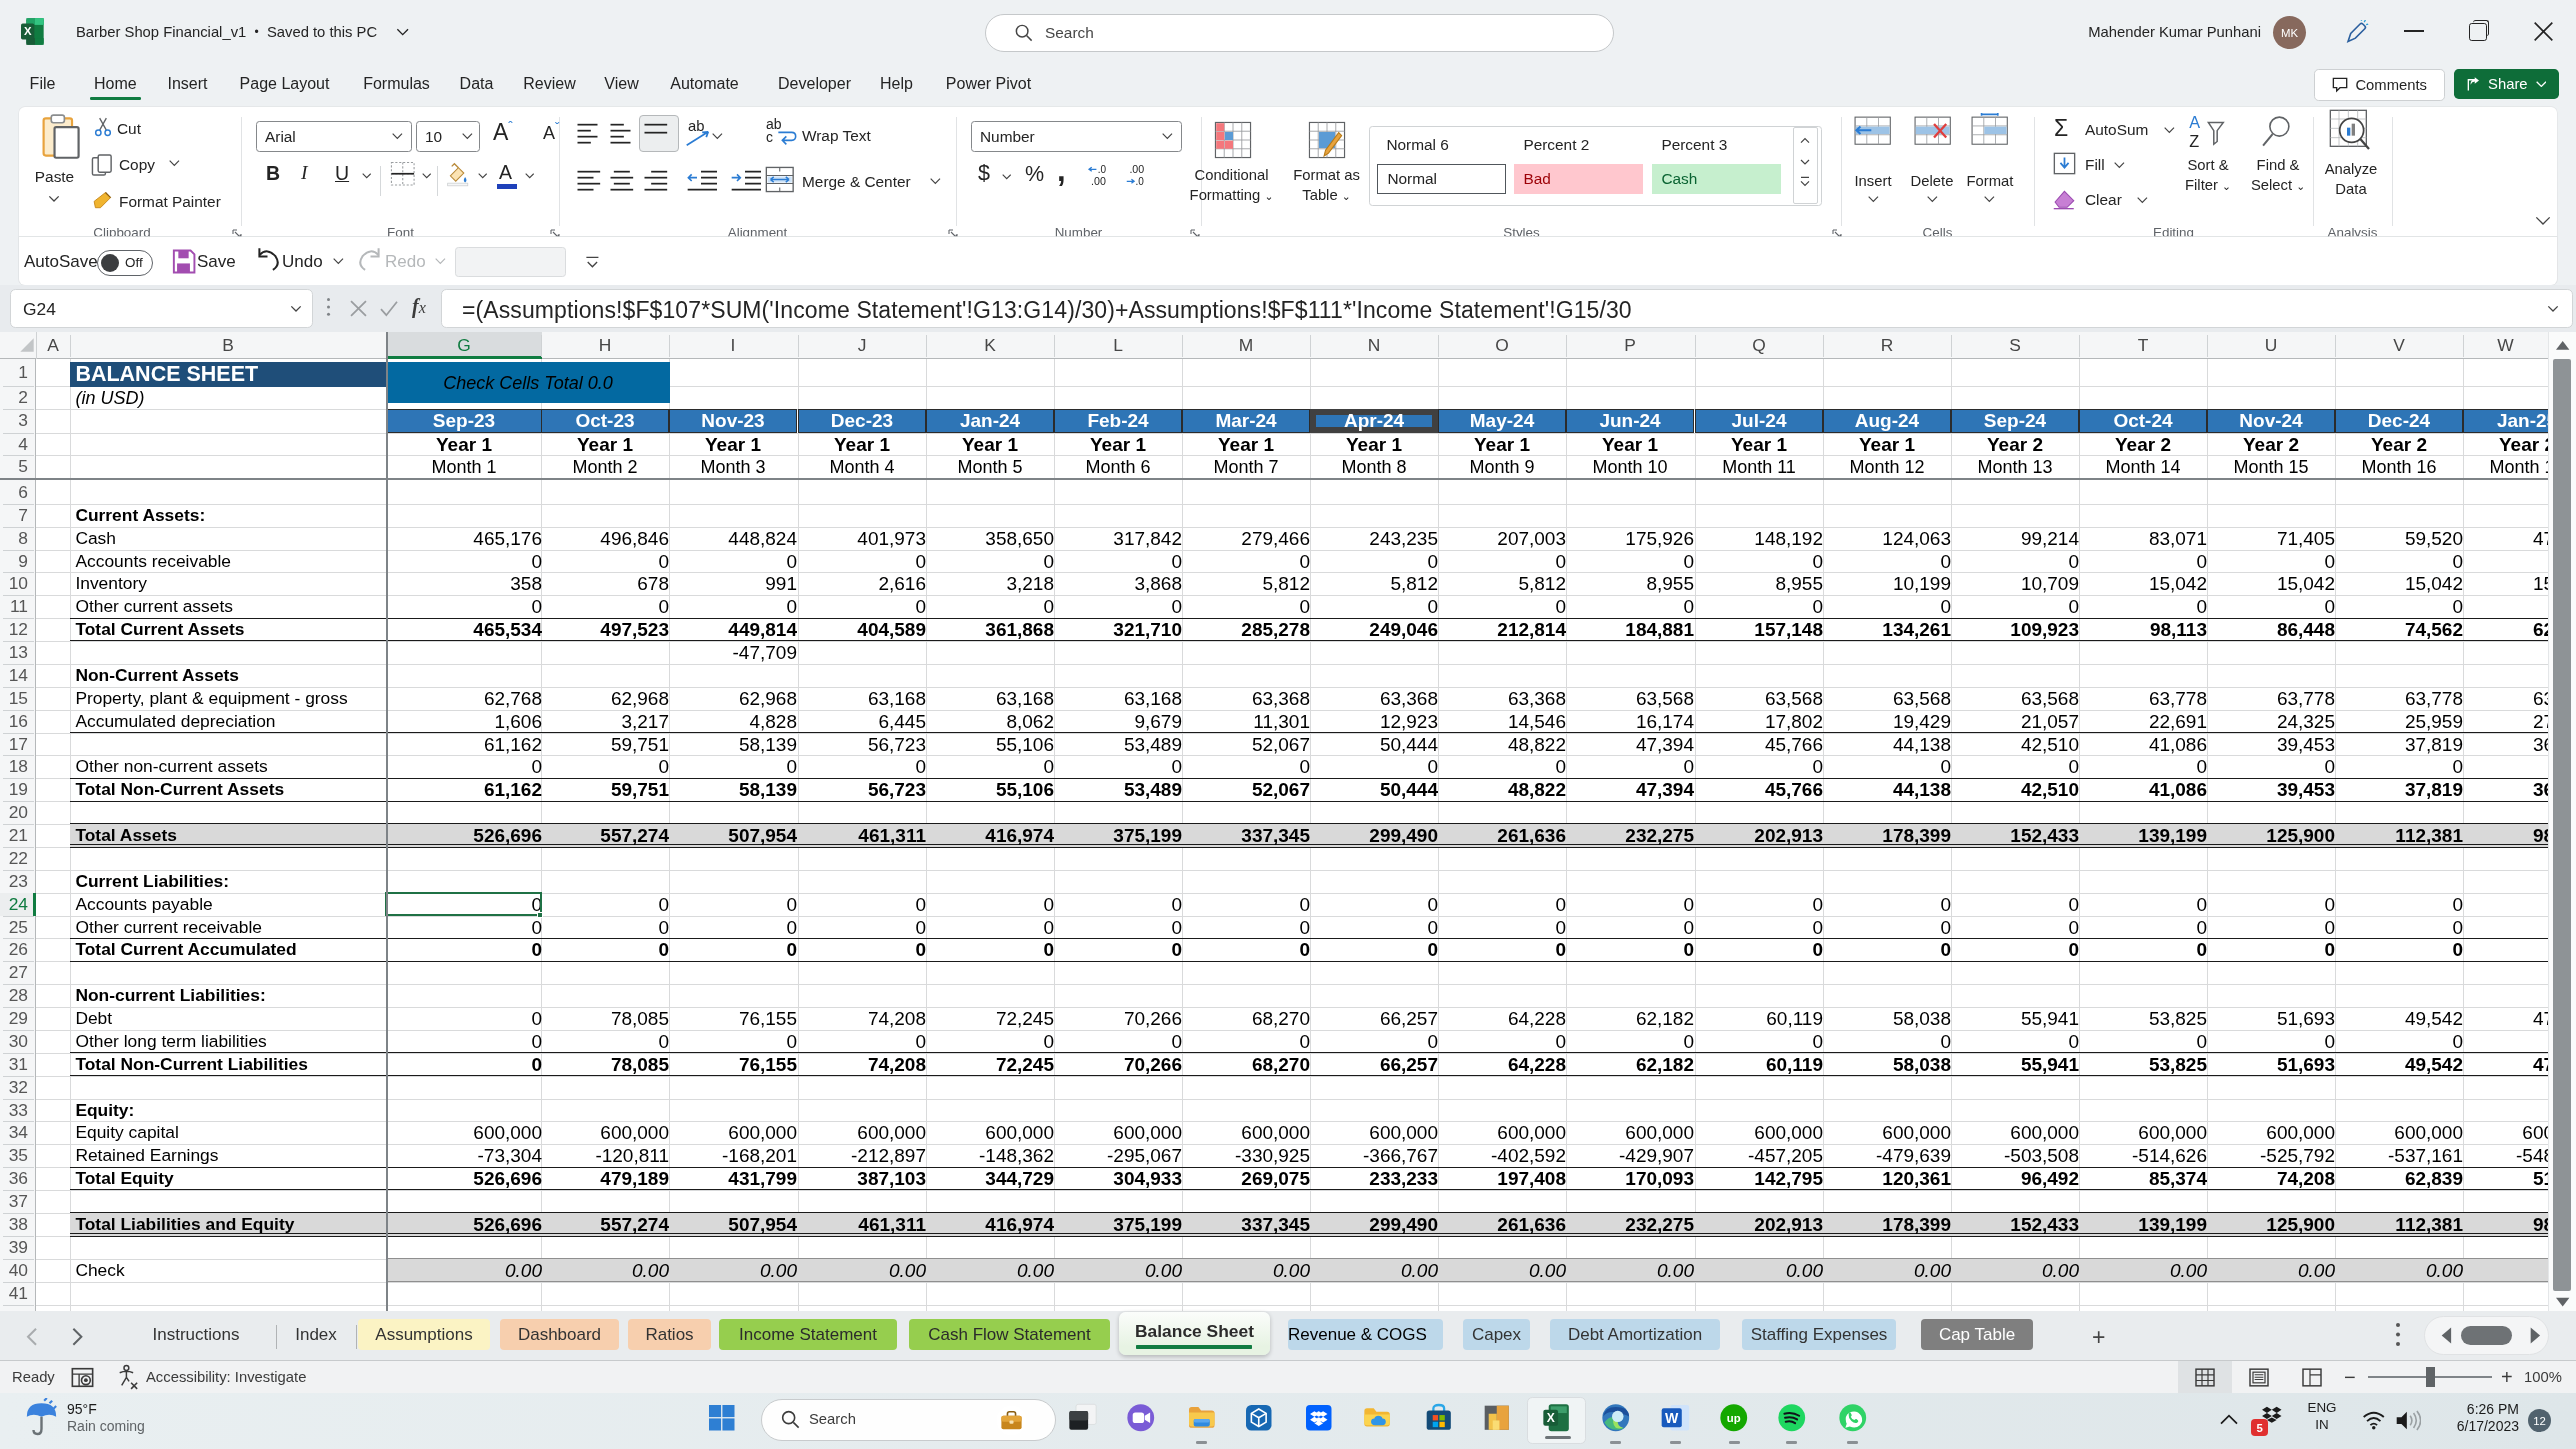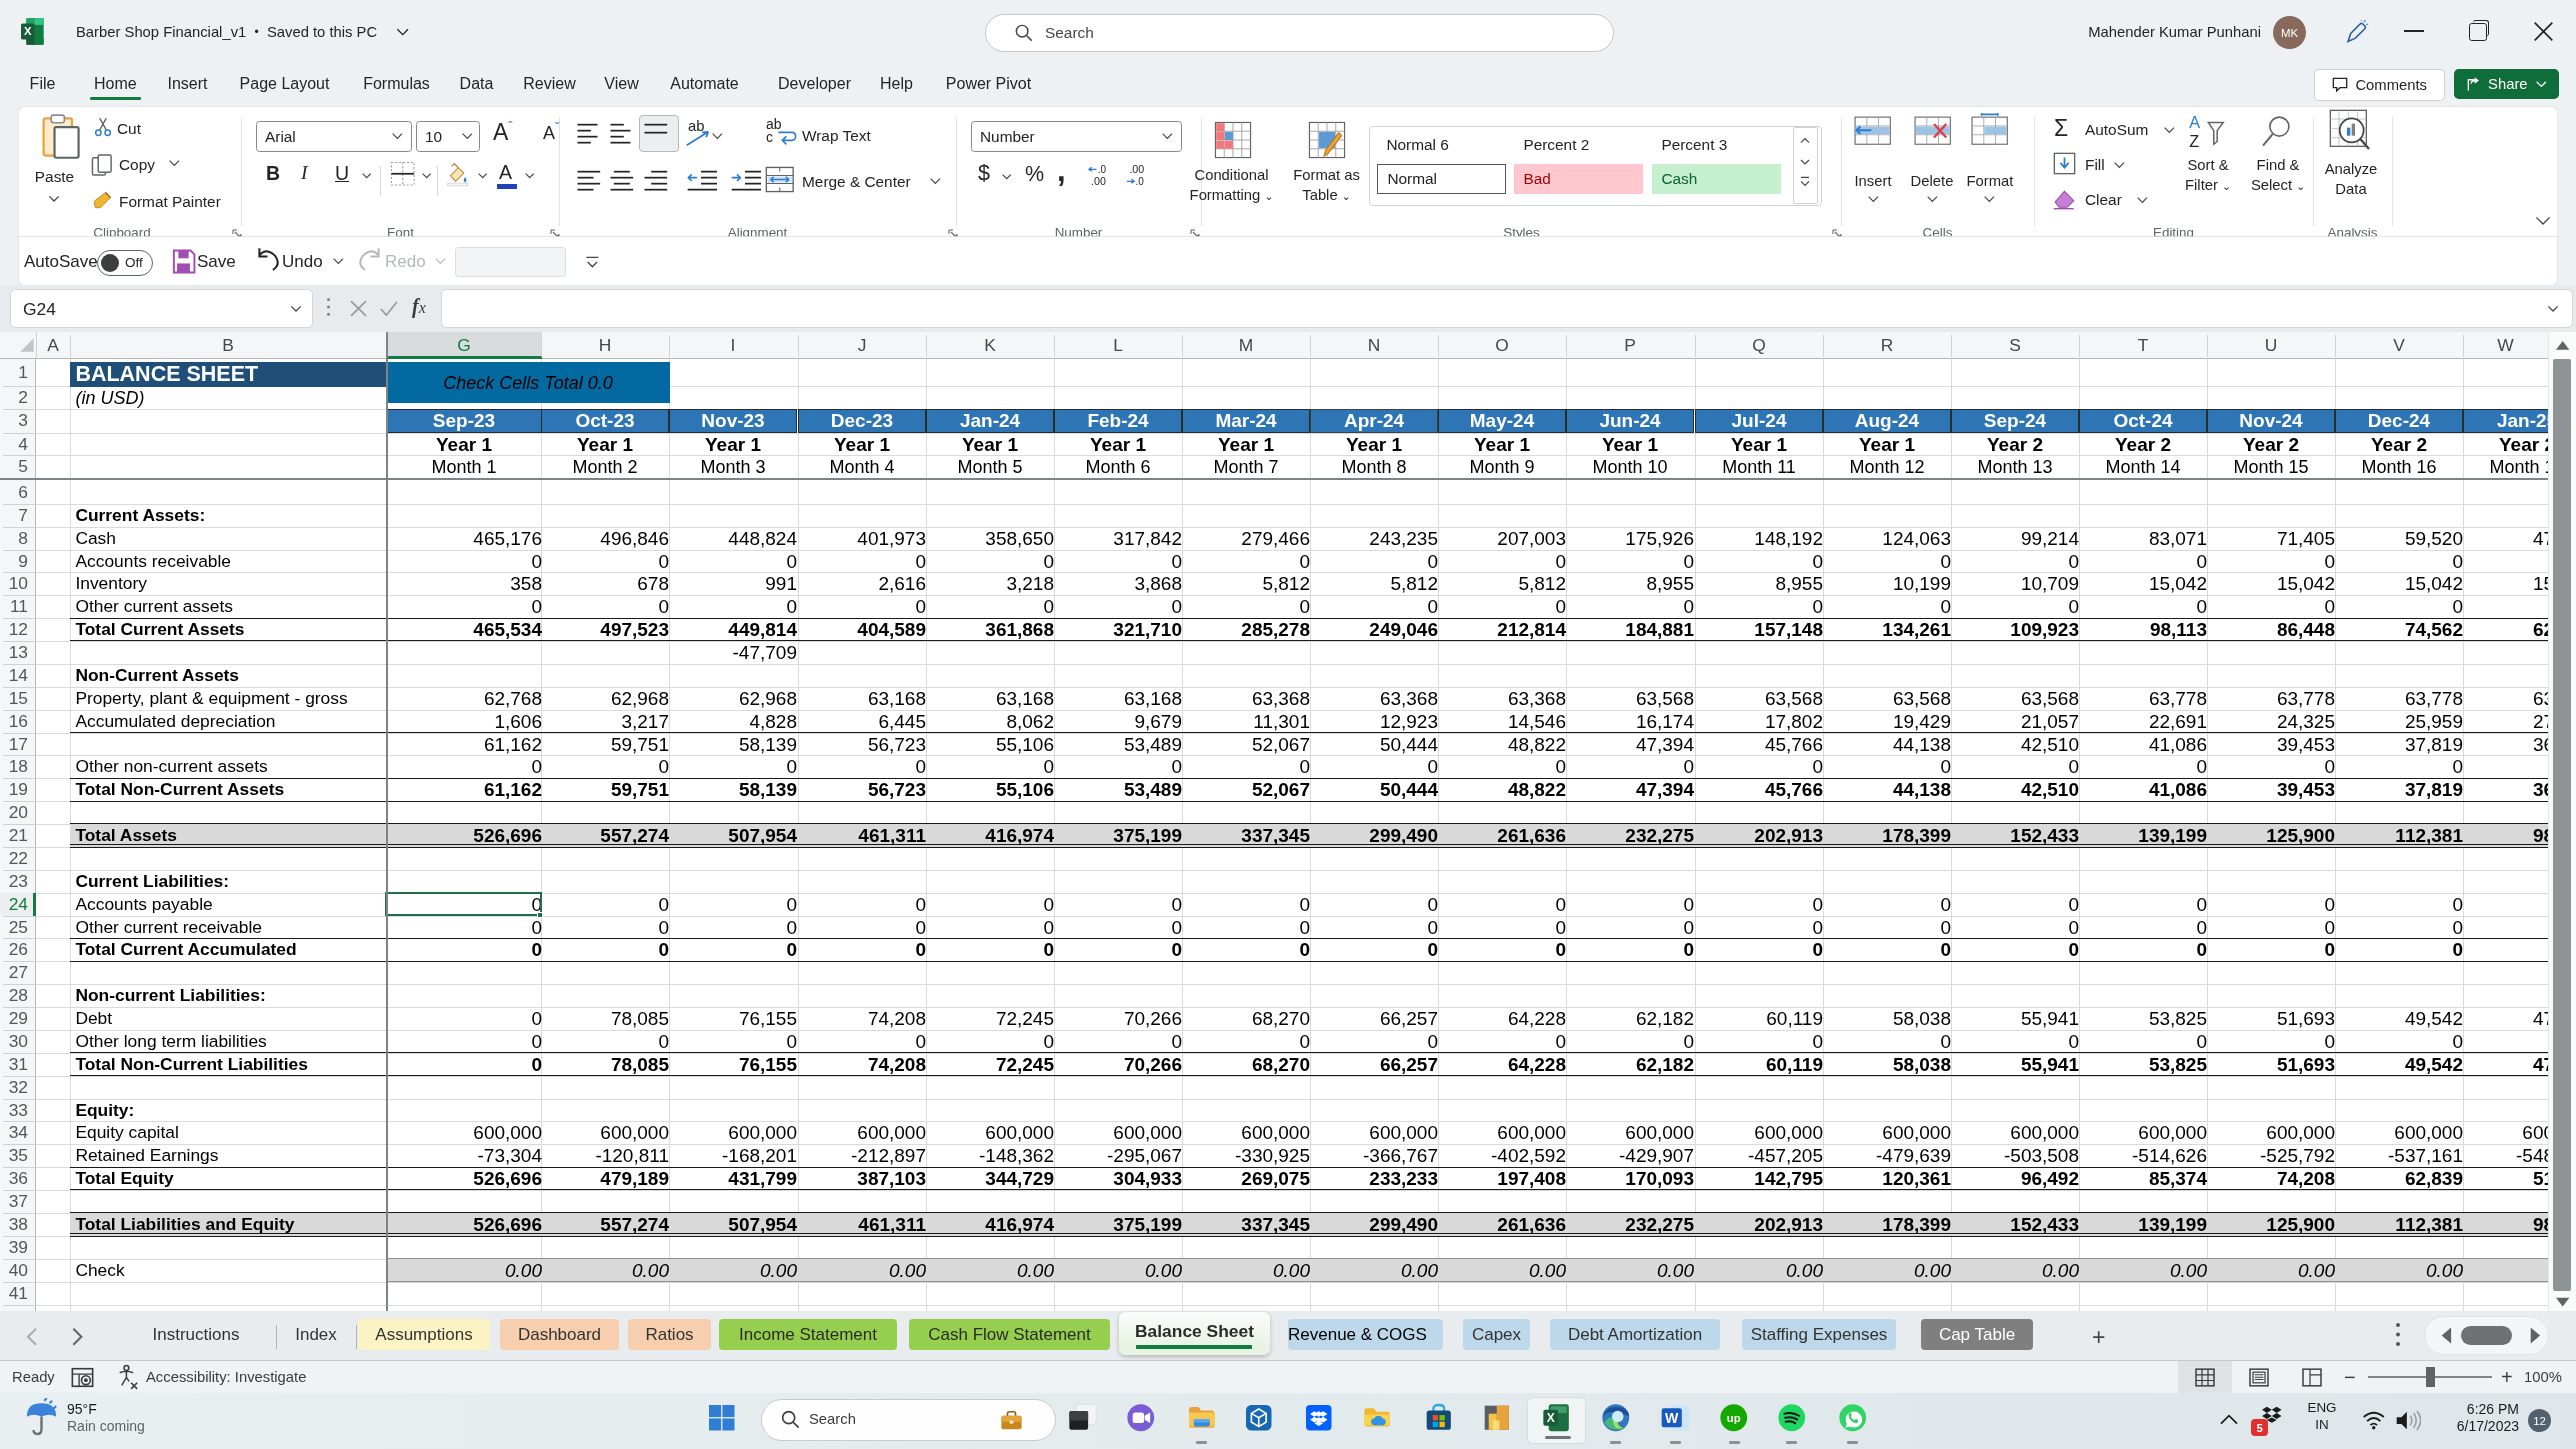--- a/index.html
+++ b/index.html
@@ -395,20 +395,21 @@
     </svg>
 <div class="abs" style="left:327px;top:298px;width:3.4px;height:3.4px;border-radius:50%;background:#7f8387;box-shadow:0 7.4px 0 #7f8387,0 14.8px 0 #7f8387"></div>
 <svg class="abs" style="left:349px;top:299px" width="19" height="19" viewBox="0 0 28 28">
       <path d="M3 3 L25 25 M25 3 L3 25" stroke="#9a9da0" stroke-width="2.6"></path>
     </svg>
 <svg class="abs" style="left:379px;top:299px" width="20" height="19" viewBox="0 0 30 28">
       <path d="M3 15 L11 24 L27 4" stroke="#9a9da0" stroke-width="2.6" fill="none"></path>
     </svg>
 <div class="abs" style="left:412px;top:295px;font-size:20px;font-style:italic;font-family:'Liberation Serif',serif;color:#3b3b3b"><b><i>f</i></b><span style="font-size:16px"><i>x</i></span></div>
 <div class="abs" style="left:441px;top:289px;width:2132px;height:39px;background:#fff;border:0.7px solid #d2d5d7;border-radius:5.4px;box-sizing:border-box"></div>
+<div class="abs" style="left:462px;top:297px;font-size:23px;color:#242424;white-space:nowrap;letter-spacing:0.1px">=(Assumptions!$F$107*SUM('Income Statement'!G13:G14)/30)+Assumptions!$F$111*'Income Statement'!G15/30</div>
 <svg class="abs" style="left:2547px;top:305px" width="12" height="7.4" viewBox="0 0 18 11">
       <path d="M2 2 L9 9 L16 2" stroke="#444" stroke-width="2" fill="none"></path>
     </svg>
 <div class="abs" style="left:0px;top:332px;width:2548px;height:27px;background:#f5f6f7;border-bottom:0.7px solid #b5b8ba;box-sizing:border-box"></div>
 <svg class="abs" style="left:19px;top:337px" width="16" height="16" viewBox="0 0 24 24">
       <path d="M22 2 V22 H2 Z" fill="#c2c5c7"></path>
     </svg>
 <div class="abs" style="left:36px;top:332px;width:0.7px;height:27px;background:#cfd2d4"></div>
 <div class="abs" style="left:36px;top:335px;width:34px;text-align:center;font-size:17.4px;color:#474747">A</div>
 <div class="abs" style="left:70px;top:335px;width:0.7px;height:21.5px;background:#cfd2d4"></div>
@@ -612,21 +613,21 @@
 <div class="abs cell ctr" style="left:798px;top:455px;width:128px;height:23px">Month 4</div>
 <div class="abs cell b ctr" style="left:926px;top:409px;width:128px;height:23.5px;background:#2e75b6;color:#fff;border:1px solid #2b2b2b;box-sizing:border-box;font-size:19px">Jan-24</div>
 <div class="abs cell b ctr" style="left:926px;top:433px;width:128px;height:23px;font-size:19px">Year 1</div>
 <div class="abs cell ctr" style="left:926px;top:455px;width:128px;height:23px">Month 5</div>
 <div class="abs cell b ctr" style="left:1054px;top:409px;width:128px;height:23.5px;background:#2e75b6;color:#fff;border:1px solid #2b2b2b;box-sizing:border-box;font-size:19px">Feb-24</div>
 <div class="abs cell b ctr" style="left:1054px;top:433px;width:128px;height:23px;font-size:19px">Year 1</div>
 <div class="abs cell ctr" style="left:1054px;top:455px;width:128px;height:23px">Month 6</div>
 <div class="abs cell b ctr" style="left:1182px;top:409px;width:128px;height:23.5px;background:#2e75b6;color:#fff;border:1px solid #2b2b2b;box-sizing:border-box;font-size:19px">Mar-24</div>
 <div class="abs cell b ctr" style="left:1182px;top:433px;width:128px;height:23px;font-size:19px">Year 1</div>
 <div class="abs cell ctr" style="left:1182px;top:455px;width:128px;height:23px">Month 7</div>
-<div class="abs cell b ctr" style="left:1310px;top:409px;width:128px;height:23.5px;background:#2e75b6;color:#fff;border:1px solid #404040;box-sizing:border-box;font-size:19px">Apr-24</div>
+<div class="abs cell b ctr" style="left:1310px;top:409px;width:128px;height:23.5px;background:#2e75b6;color:#fff;border:6px solid #404040;box-sizing:border-box;font-size:19px">Apr-24</div>
 <div class="abs cell b ctr" style="left:1310px;top:433px;width:128px;height:23px;font-size:19px">Year 1</div>
 <div class="abs cell ctr" style="left:1310px;top:455px;width:128px;height:23px">Month 8</div>
 <div class="abs cell b ctr" style="left:1438px;top:409px;width:128px;height:23.5px;background:#2e75b6;color:#fff;border:1px solid #2b2b2b;box-sizing:border-box;font-size:19px">May-24</div>
 <div class="abs cell b ctr" style="left:1438px;top:433px;width:128px;height:23px;font-size:19px">Year 1</div>
 <div class="abs cell ctr" style="left:1438px;top:455px;width:128px;height:23px">Month 9</div>
 <div class="abs cell b ctr" style="left:1566px;top:409px;width:128px;height:23.5px;background:#2e75b6;color:#fff;border:1px solid #2b2b2b;box-sizing:border-box;font-size:19px">Jun-24</div>
 <div class="abs cell b ctr" style="left:1566px;top:433px;width:128px;height:23px;font-size:19px">Year 1</div>
 <div class="abs cell ctr" style="left:1566px;top:455px;width:128px;height:23px">Month 10</div>
 <div class="abs cell b ctr" style="left:1695px;top:409px;width:128px;height:23.5px;background:#2e75b6;color:#fff;border:1px solid #2b2b2b;box-sizing:border-box;font-size:19px">Jul-24</div>
 <div class="abs cell b ctr" style="left:1695px;top:433px;width:128px;height:23px;font-size:19px">Year 1</div>

